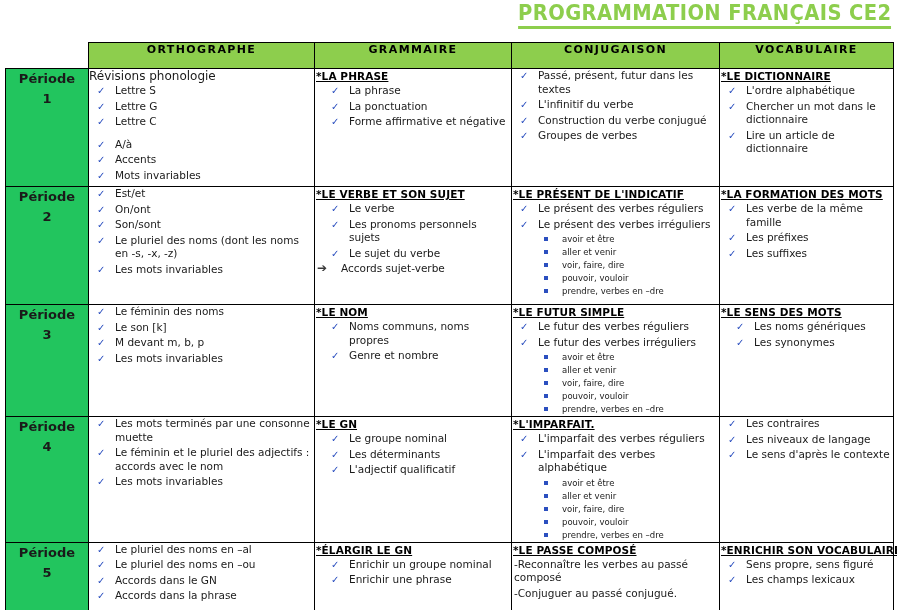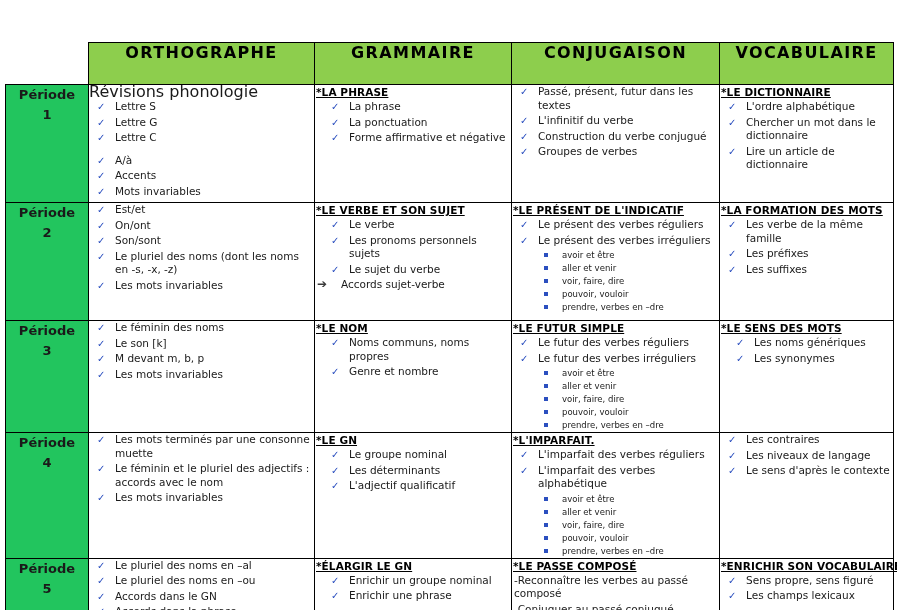--- a/index.html
+++ b/index.html
@@ -59,24 +59,24 @@
 
   col.c-per { width: 83px; }
   col.c-ort { width: 226px; }
   col.c-gra { width: 197px; }
   col.c-con { width: 208px; }
   col.c-voc { width: 174px; }
 
   
   thead th {
     background: #8DCE4D;
-    height: 42px;
+    height: 26px;
     text-align: center;
     vertical-align: middle;
-    font-size: 16px;
+    font-size: 11px;
     font-weight: bold;
     color: #000000;
     letter-spacing: 1.4px;
     font-family: "DejaVu Sans", sans-serif;
   }
   thead th.blank {
     background: #ffffff;
     border-top: none;
     border-left: none;
     border-bottom: none;
@@ -108,21 +108,21 @@
     font-size: 10.5px;
     font-weight: bold;
     color: #000000;
     text-decoration: underline;
     letter-spacing: 0.1px;
     margin: 0 0 1px 1px;
     line-height: 14px;
     white-space: nowrap;
   }
   .plain {
-    font-size: 16px;
+    font-size: 12px;
     color: #1a1a1a;
     line-height: 14px;
     margin: 0 0 1px 0;
   }
 
   li.item {
     position: relative;
     font-size: 10.5px;
     color: #1a1a1a;
     line-height: 13.5px;
@@ -165,20 +165,23 @@
   }
 
   
   .gap { height: 7px; }
 </style>
 </head>
 <body>
 
 <div id="page">
 
+  <div class="title-bar">
+    <span class="title-text">PROGRAMMATION FRANÇAIS CE2</span>
+  </div>
 
   <div class="grid">
     <table class="prog">
       <colgroup>
         <col class="c-per">
           <col class="c-ort">
           <col class="c-gra">
           <col class="c-con">
           <col class="c-voc">
       </colgroup>

